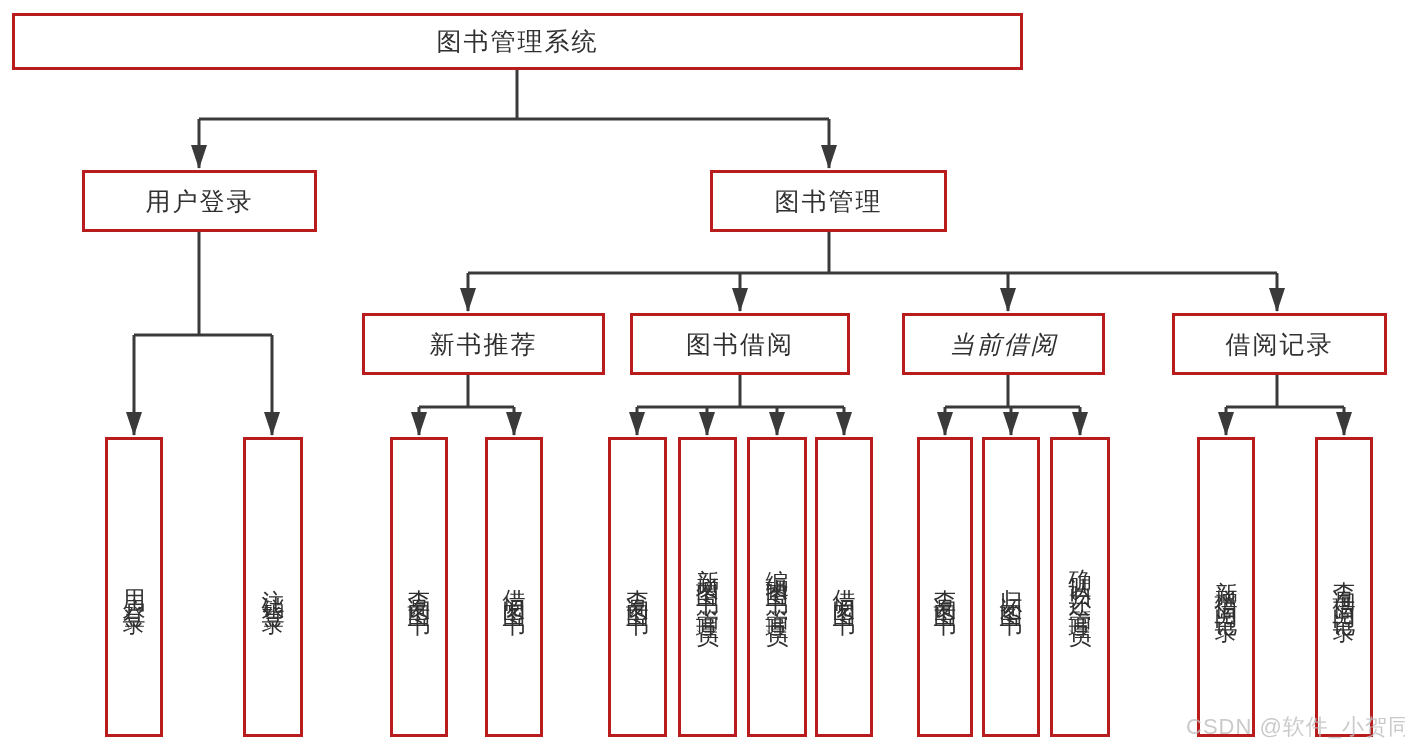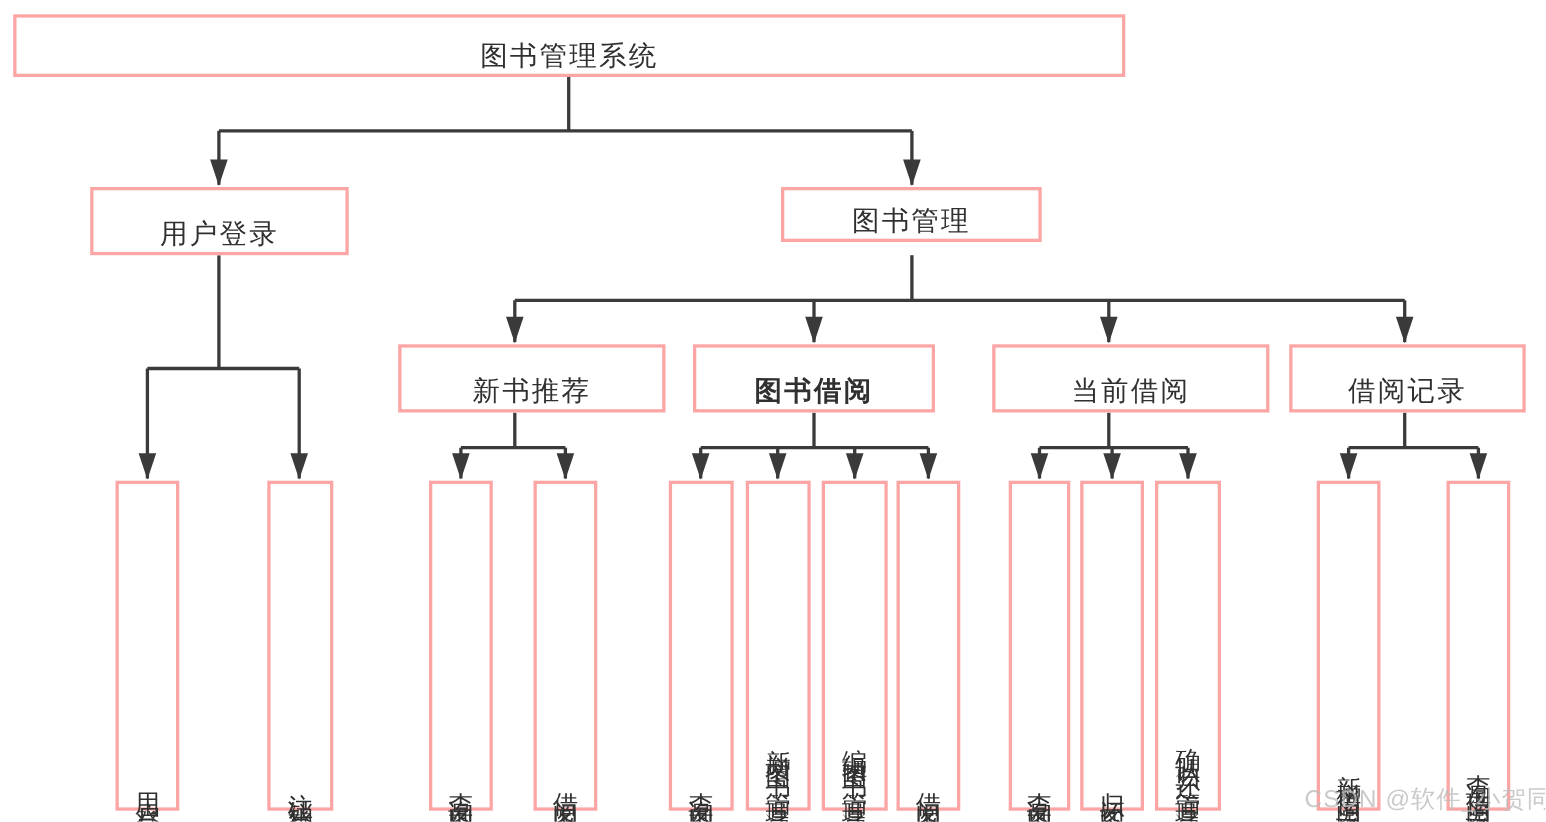--- a/index.html
+++ b/index.html
@@ -13,24 +13,24 @@
     overflow: hidden;
   }
   svg.connectors {
     position: absolute;
     left: 0; top: 0;
     width: 1405px; height: 747px;
     pointer-events: none;
   }
   .node {
     position: absolute;
-    border: 3px solid #fca5a5;
+    border: 3px solid #b91c1c;
     background: #ffffff;
     display: flex;
-    align-items: flex-end;
+    align-items: center;
     justify-content: center;
     color: #303030;
     z-index: 2;
   }
   .hnode span {
     font-size: 25px;
     letter-spacing: 2px;
     white-space: nowrap;
   }
   .vnode .vtext {
@@ -106,31 +106,31 @@
     </g>
   </svg>
 
   <div class="node hnode" style="left:12px; top:13px; width:1011px; height:57px;">
     <span>图书管理系统</span>
   </div>
 
   <div class="node hnode" style="left:82px; top:170px; width:235px; height:62px;">
     <span>用户登录</span>
   </div>
-  <div class="node hnode" style="left:710px; top:170px; width:237px; height:50px;">
+  <div class="node hnode" style="left:710px; top:170px; width:237px; height:62px;">
     <span>图书管理</span>
   </div>
 
   <div class="node hnode" style="left:362px; top:313px; width:243px; height:62px;">
     <span>新书推荐</span>
   </div>
-  <div class="node hnode" style="left:630px; top:313px; width:220px; height:62px;font-weight:bold;">
+  <div class="node hnode" style="left:630px; top:313px; width:220px; height:62px;">
     <span>图书借阅</span>
   </div>
-  <div class="node hnode" style="left:902px; top:313px; width:252px; height:62px;">
+  <div class="node hnode" style="left:902px; top:313px; width:203px; height:62px;font-style:italic;">
     <span>当前借阅</span>
   </div>
   <div class="node hnode" style="left:1172px; top:313px; width:215px; height:62px;">
     <span>借阅记录</span>
   </div>
 
   <div class="node vnode" style="left:105px; top:437px; width:58px; height:300px;">
     <span class="vtext">用户登录</span>
   </div>
   <div class="node vnode" style="left:243px; top:437px; width:60px; height:300px;">

